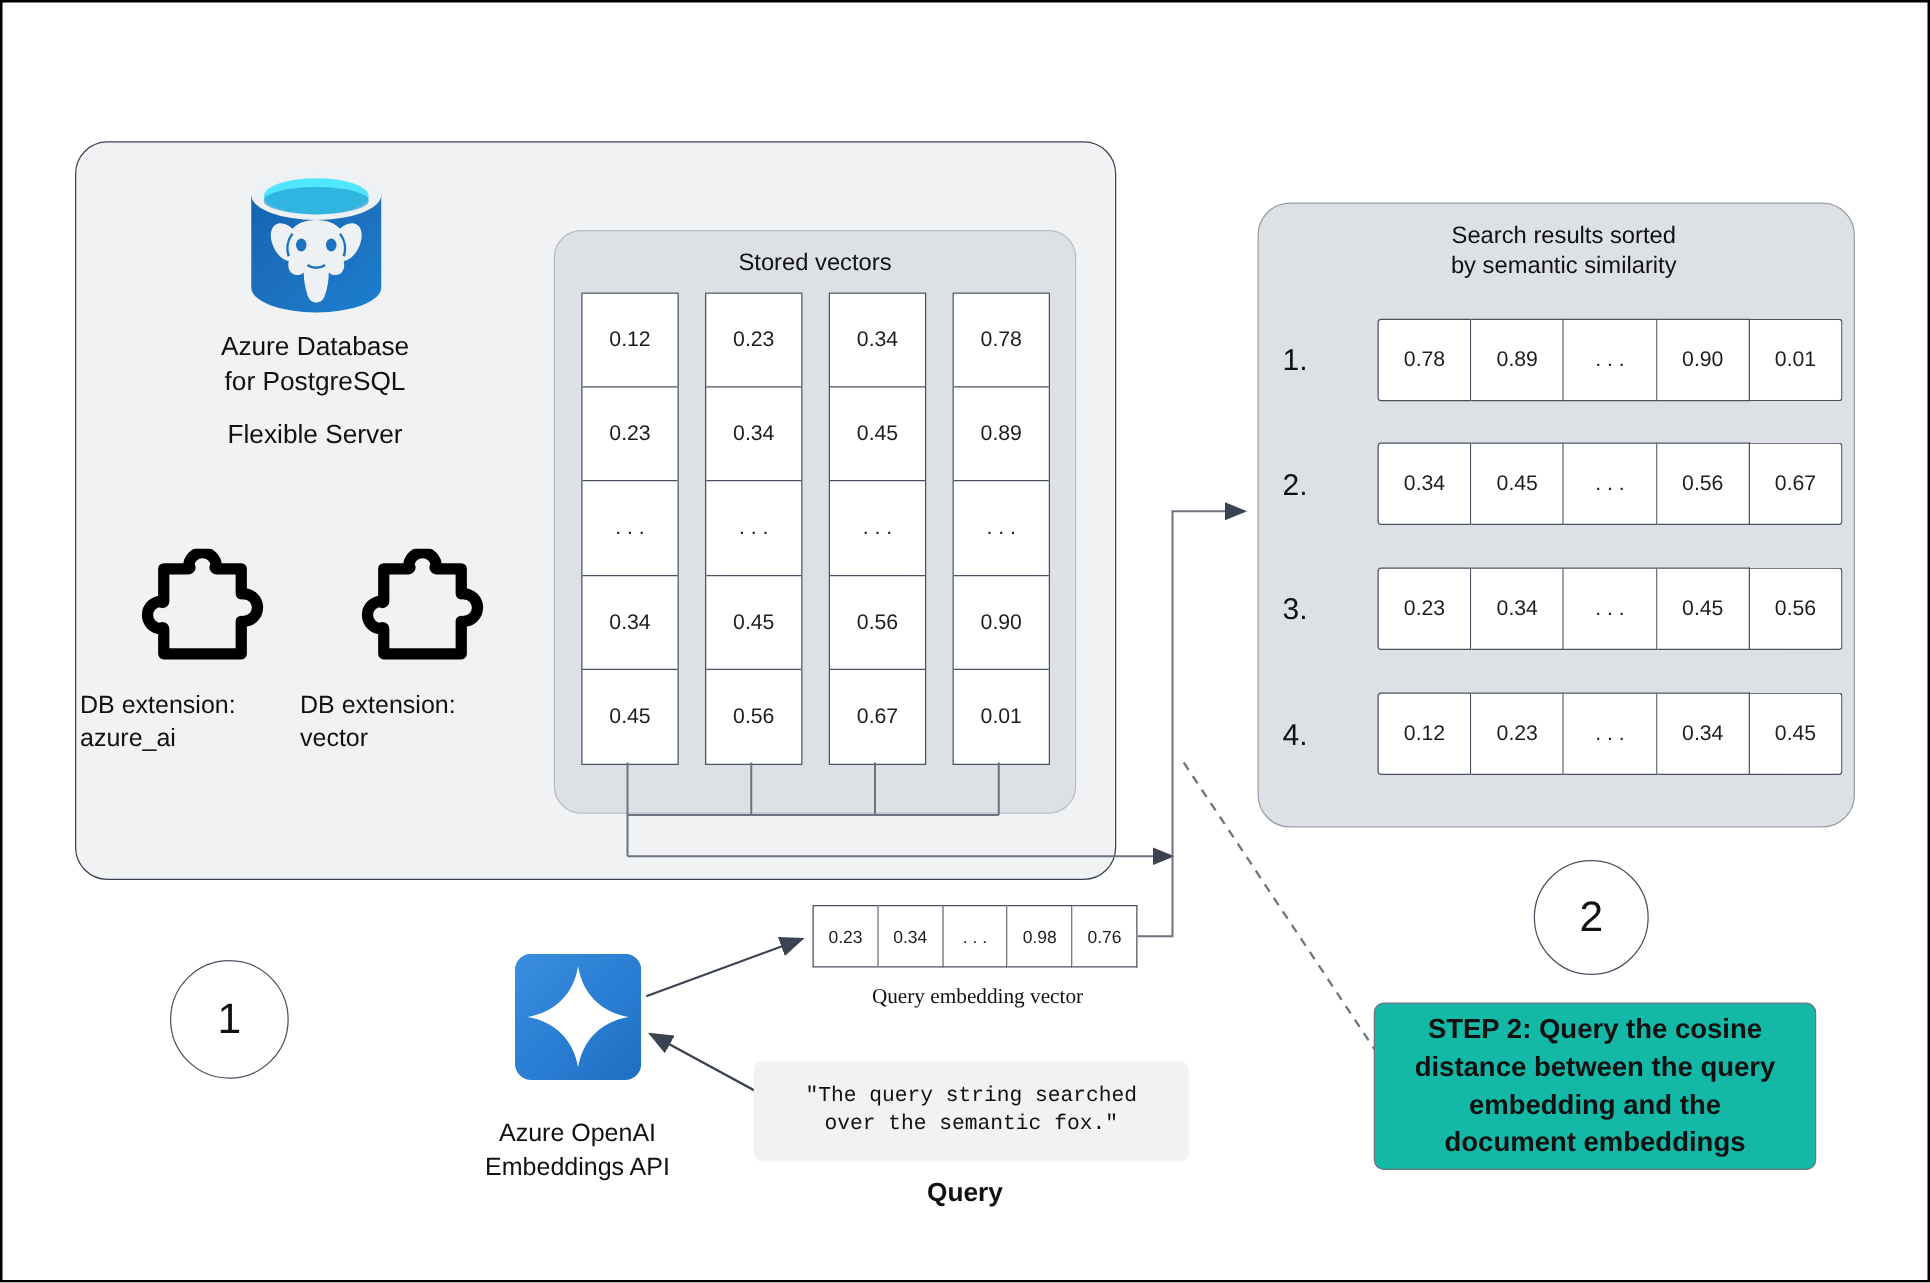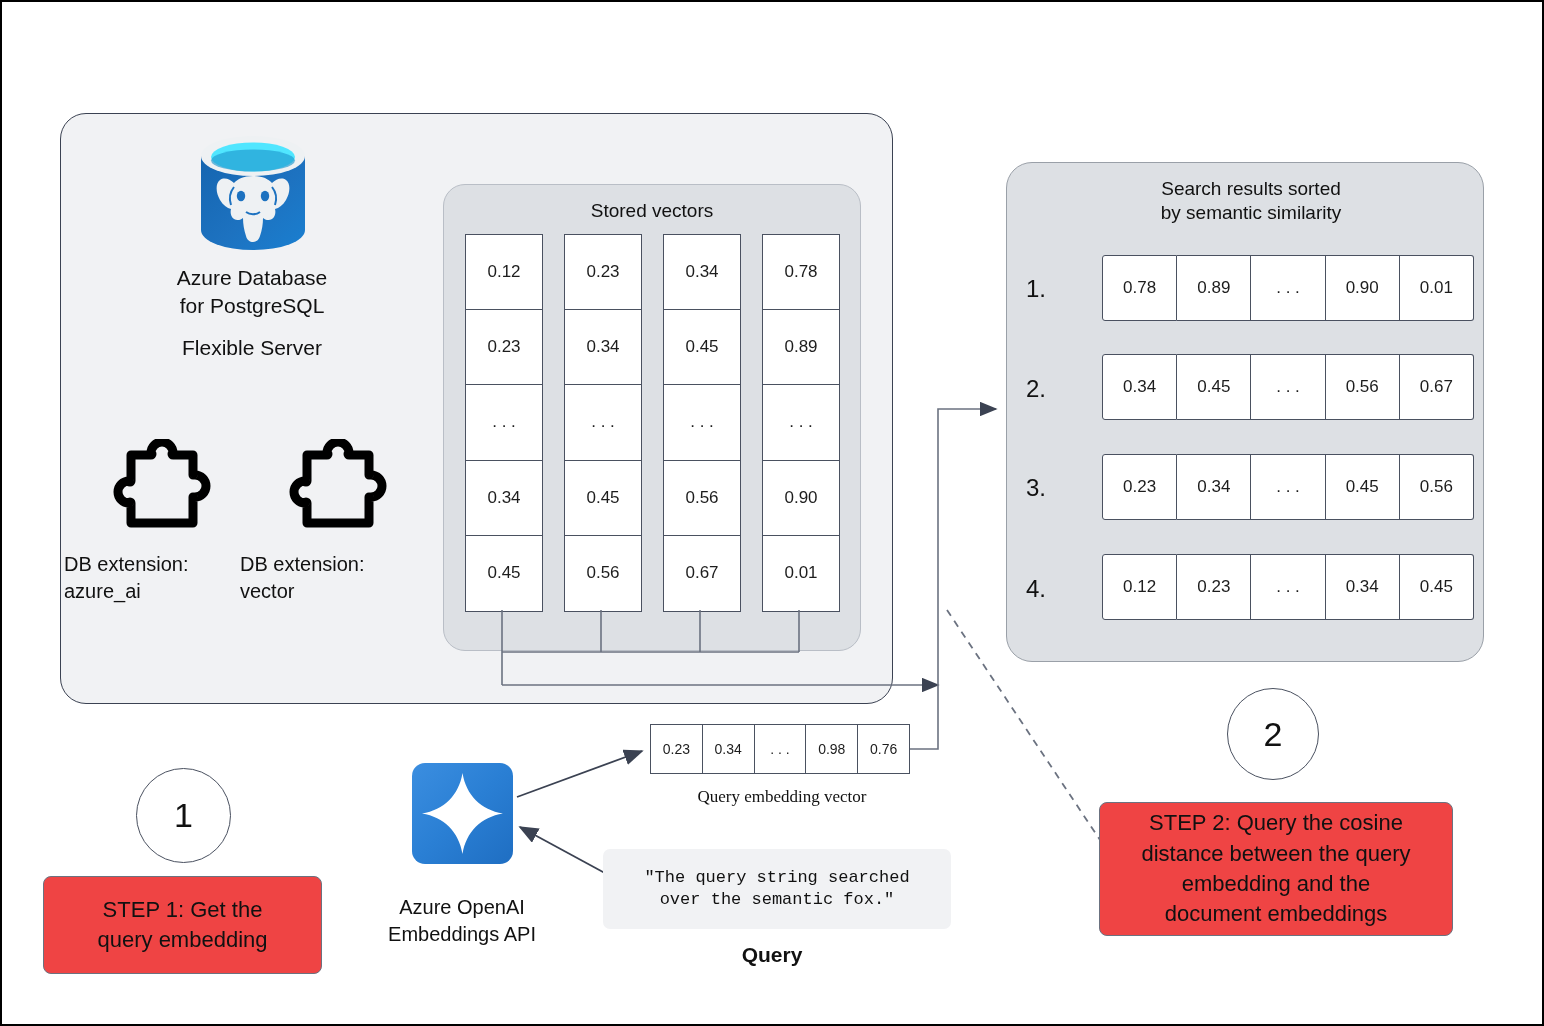--- a/index.html
+++ b/index.html
@@ -106,23 +106,23 @@
   .circle{
     border:1.4px solid #4a5160;border-radius:50%;background:#fff;
     display:flex;align-items:center;justify-content:center;
     font-size:34px;color:#111;
   }
   .circle1{left:134px;top:766px;width:95px;height:95px;}
   .circle2{left:1225px;top:686px;width:92px;height:92px;}
 
   
   .stepbox{
-    background:#ef4444;border:1.3px solid #6b7280;border-radius:8px;
+    background:#14b8a6;border:1.3px solid #6b7280;border-radius:8px;
     display:flex;align-items:center;justify-content:center;text-align:center;
-    color:#111;line-height:1.38;padding:6px 12px;
+    color:#111;line-height:1.38;padding:6px 12px;font-weight:bold;
   }
   .step1{left:41px;top:874px;width:279px;height:98px;font-size:22px;}
   .step2{left:1097px;top:800px;width:354px;height:134px;font-size:22px;}
 
   svg.overlay{position:absolute;left:0;top:0;width:1544px;height:1026px;pointer-events:none;}
 </style>
 </head>
 <body>
 
 <div id="canvas">
@@ -362,26 +362,20 @@
 
   <div class="abs query-box">
     <div>
       <span>"The query string searched</span><br>
       <span>over the semantic fox."</span>
     </div>
   </div>
   <div class="abs query-label">Query</div>
 
   <div class="abs circle circle1">1</div>
-  <div class="abs stepbox step1">
-    <div>
-      <span>STEP 1: Get the</span><br>
-      <span>query embedding</span>
-    </div>
-  </div>
 
   <div class="abs circle circle2">2</div>
   <div class="abs stepbox step2">
     <div>
       <span>STEP 2: Query the cosine</span><br>
       <span>distance between the query</span><br>
       <span>embedding and the</span><br>
       <span>document embeddings</span>
     </div>
   </div>

